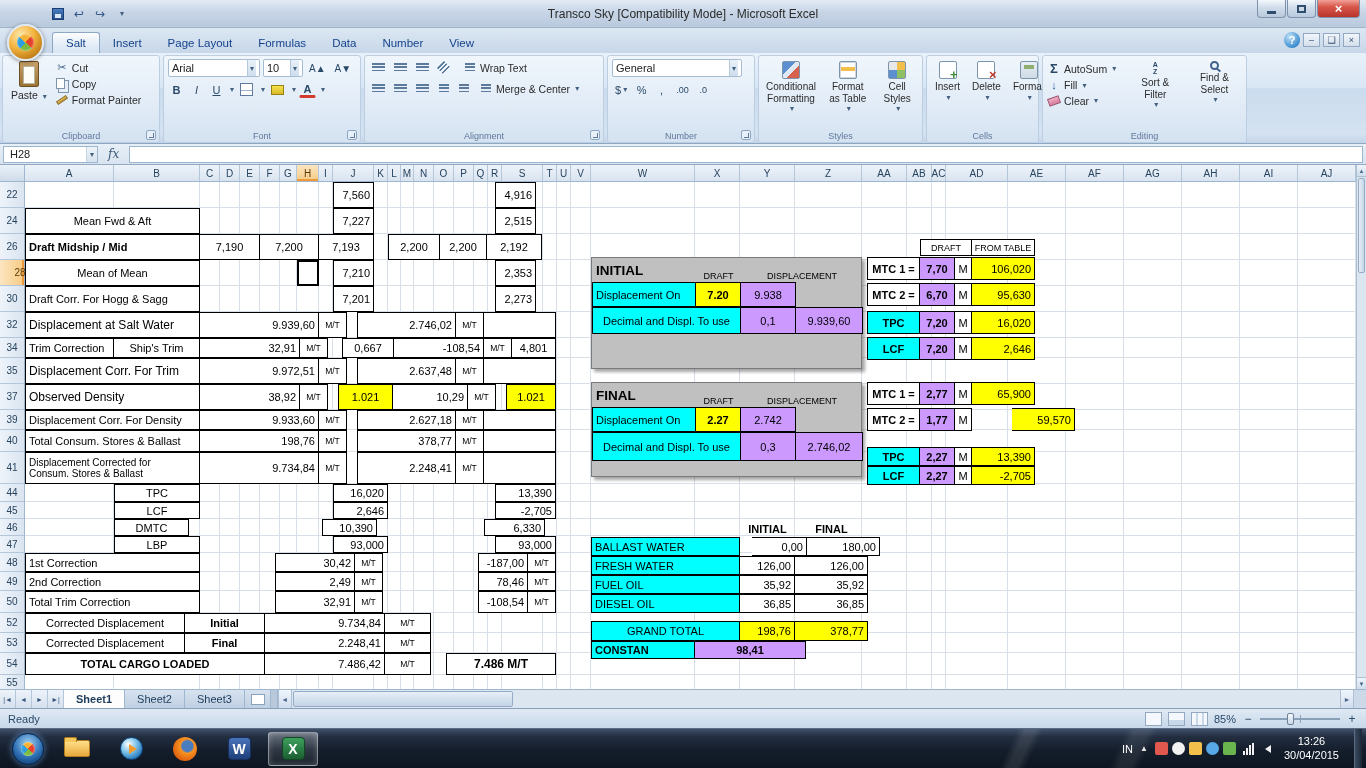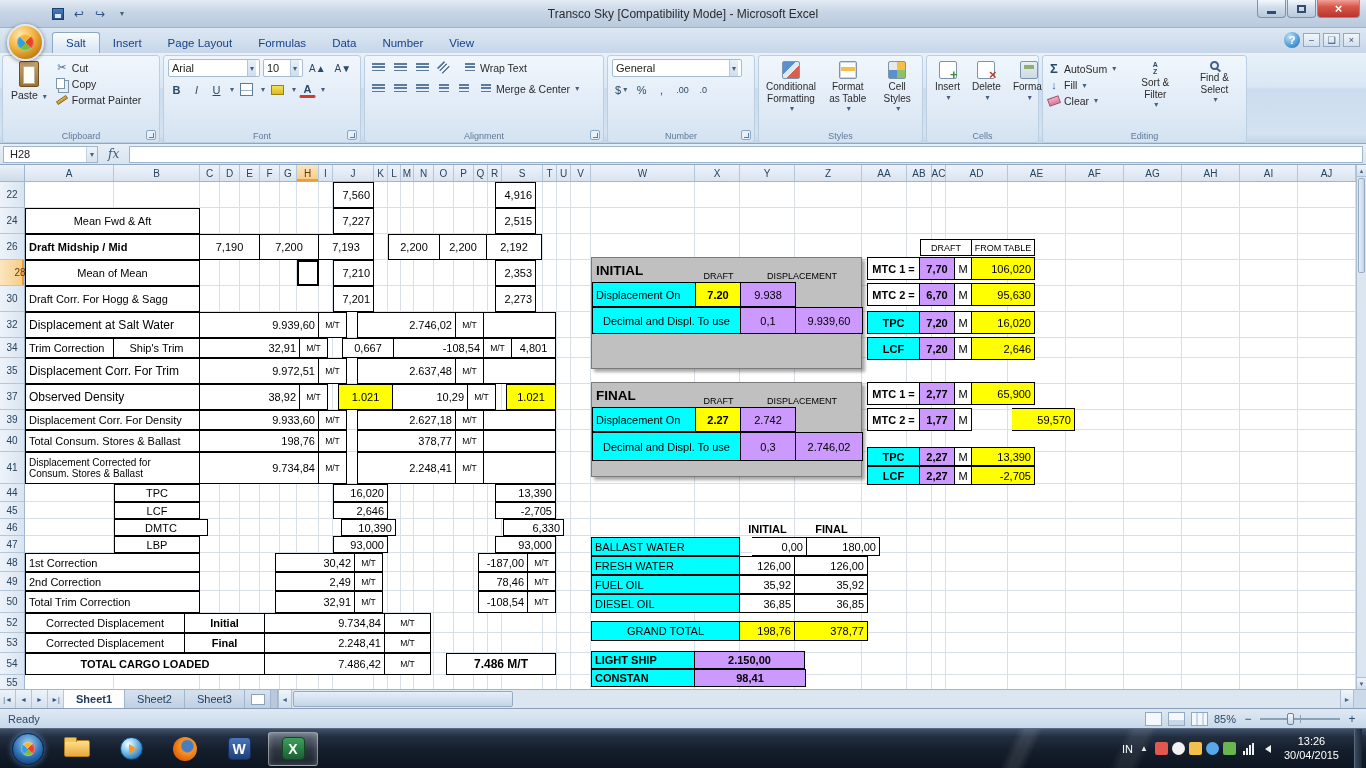--- a/index.html
+++ b/index.html
@@ -687,21 +687,21 @@
           </div>
           <div class="brow" style="height: 26px;">
             <div class="cell b left lg" style="width: 175px;">Displacement Corr. For Trim</div>
             <div class="cell b right" style="width: 119px;">9.972,51</div>
             <div class="cell b small center" style="width: 28px;">M/T</div>
             <div class="cell " style="width: 10px;"></div>
             <div class="cell b right" style="width: 99px;">2.637,48</div>
             <div class="cell b small center" style="width: 28px;">M/T</div>
             <div class="cell b" style="width: 72px;"></div>
           </div>
-          <div class="brow" style="height: 26px;">
+          <div class="brow" style="height: 26px; justify-content: center;">
             <div class="cell b left lg" style="width: 175px;">Observed Density</div>
             <div class="cell b right" style="width: 100px;">38,92</div>
             <div class="cell b small center" style="width: 28px;">M/T</div>
             <div class="cell " style="width: 10px;"></div>
             <div class="cell b yellow center" style="width: 55px;">1.021</div>
             <div class="cell b right" style="width: 75px;">10,29</div>
             <div class="cell b small center" style="width: 28px;">M/T</div>
             <div class="cell " style="width: 10px;"></div>
             <div class="cell b yellow center" style="width: 50px;">1.021</div>
           </div>
@@ -744,21 +744,21 @@
           <div class="brow" style="height: 17px;">
             <div class="cell " style="width: 89px;"></div>
             <div class="cell b center" style="width: 86px;">LCF</div>
             <div class="cell " style="width: 133px;"></div>
             <div class="cell b right" style="width: 55px;">2,646</div>
             <div class="cell " style="width: 107px;"></div>
             <div class="cell b right" style="width: 61px;">-2,705</div>
           </div>
           <div class="brow" style="height: 17px;">
             <div class="cell " style="width: 89px;"></div>
-            <div class="cell b center" style="width: 94px;">DMTC</div>
+            <div class="cell b center" style="width: 75px;">DMTC</div>
             <div class="cell " style="width: 133px;"></div>
             <div class="cell b right" style="width: 55px;">10,390</div>
             <div class="cell " style="width: 107px;"></div>
             <div class="cell b right" style="width: 61px;">6,330</div>
           </div>
           <div class="brow" style="height: 17px;">
             <div class="cell " style="width: 89px;"></div>
             <div class="cell b center" style="width: 86px;">LBP</div>
             <div class="cell " style="width: 133px;"></div>
             <div class="cell b right" style="width: 55px;">93,000</div>
@@ -930,24 +930,20 @@
           </div>
           <div class="brow" style="height: 19px;">
             <div class="cell b cyan left" style="width: 149px;">DIESEL OIL</div>
             <div class="cell b right" style="width: 55px;">36,85</div>
             <div class="cell b right" style="width: 73px;">36,85</div>
           </div>
           <div class="brow" style="height: 20px; margin-top: 8px;">
             <div class="cell b cyan center" style="width: 149px;">GRAND TOTAL</div>
             <div class="cell b yellow right" style="width: 55px;">198,76</div>
             <div class="cell b yellow right" style="width: 73px;">378,77</div>
-          </div>
-          <div class="brow" style="height: 18px; margin-top: 10px;">
-            <div class="cell b cyan left bl" style="width: 104px;">LIGHT SHIP</div>
-            <div class="cell b purple center bl" style="width: 110px;">2.150,00</div>
           </div>
           <div class="brow" style="height: 18px;">
             <div class="cell b cyan left bl" style="width: 104px;">CONSTAN</div>
             <div class="cell b purple center bl" style="width: 111px;">98,41</div>
           </div>
         </div>
       </div>
     <div class="vscroll">
       <div class="varrow">▲</div>
       <div class="vthumb"></div>

